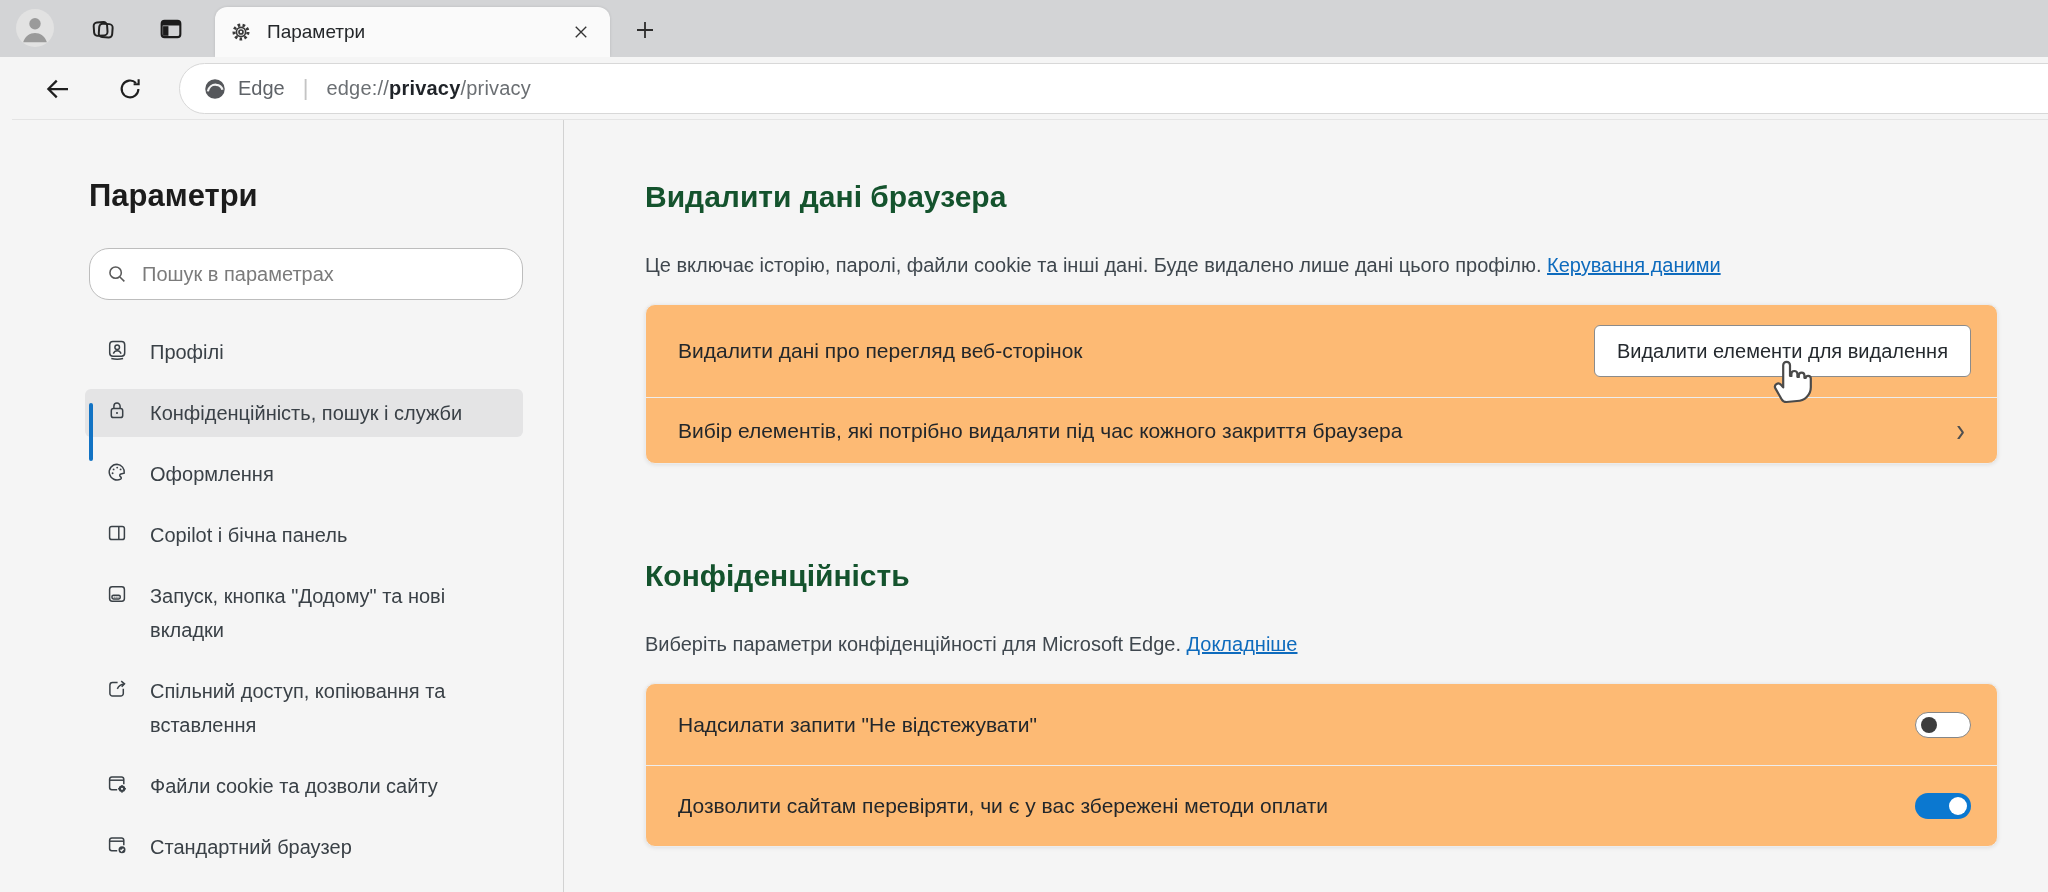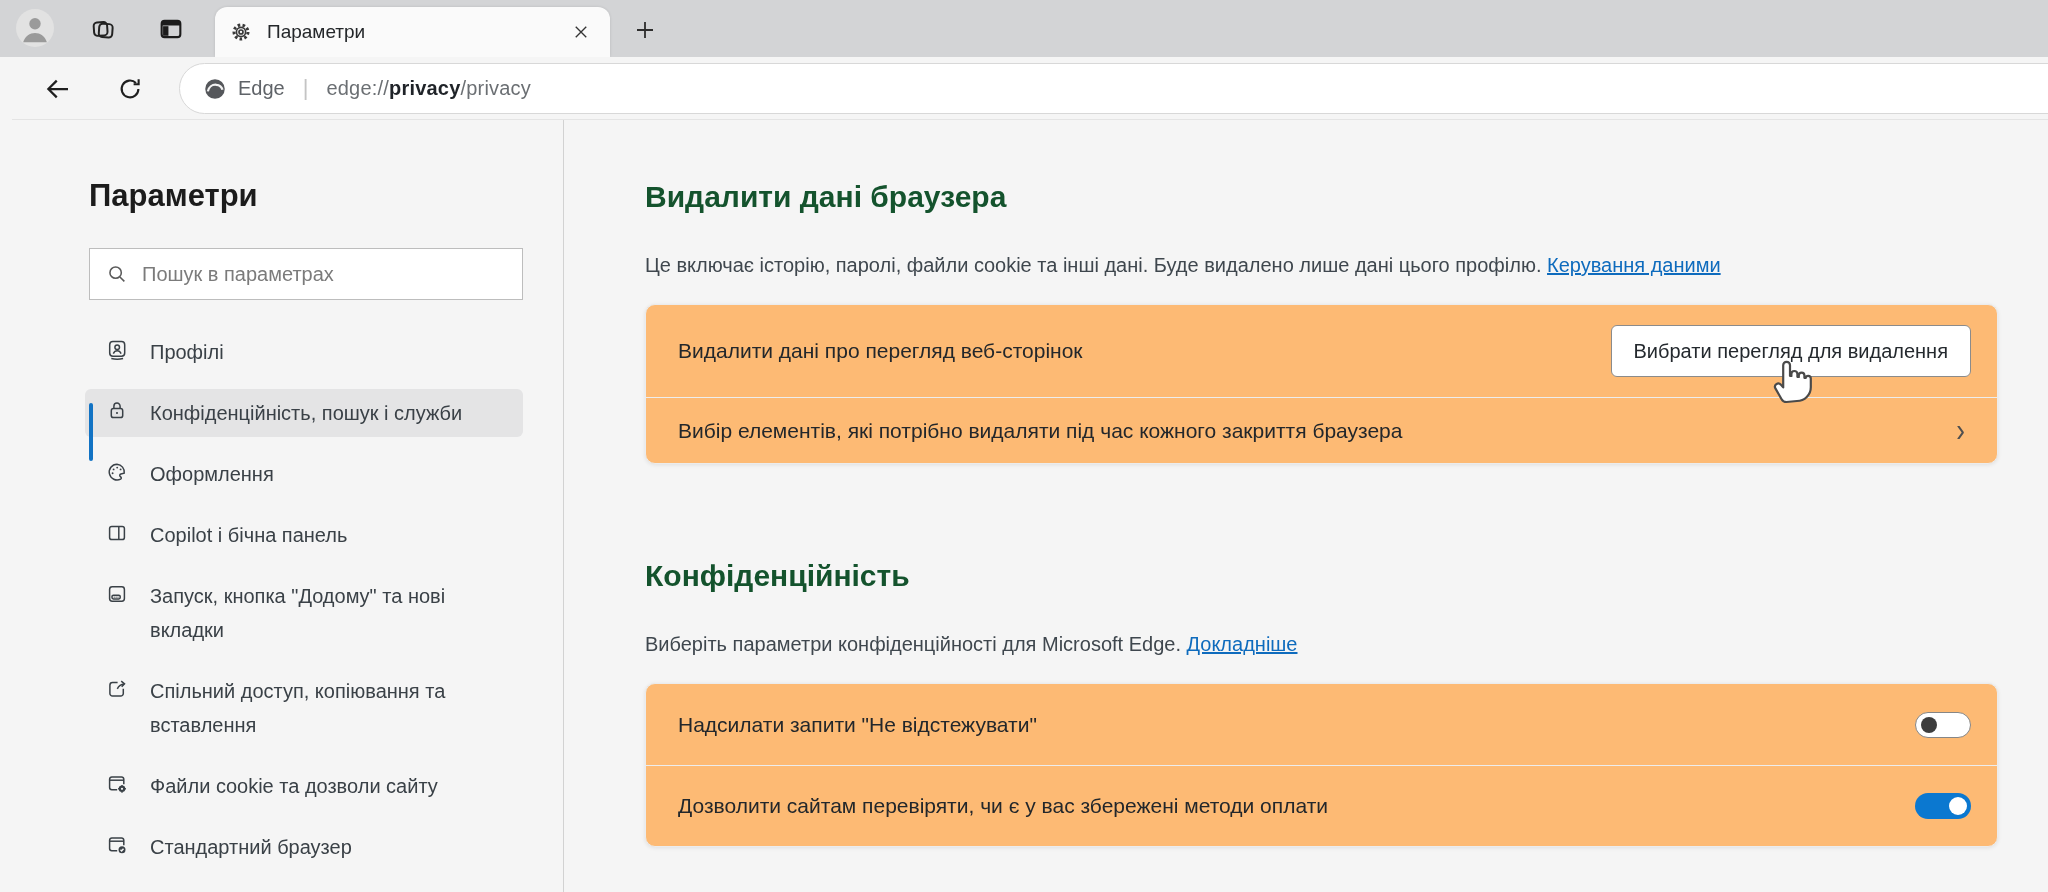--- a/index.html
+++ b/index.html
@@ -25,21 +25,21 @@
   .brand-label{font-size:20px;color:#5f6368;margin-left:10px;}
   .url-sep{font-size:22px;color:#c4c4c4;margin:0 18px 2px 18px;font-weight:300;}
   .url{font-size:20px;color:#6b6f73;letter-spacing:.2px;}
   .url .host{color:#1f2328;font-weight:700;}
 
   
   .content{position:absolute;left:0;top:120px;width:2048px;height:772px;background:#f5f5f5;}
   .sidebar{position:absolute;left:0;top:0;width:564px;height:772px;border-right:1px solid #d2d2d2;box-sizing:border-box;}
   .sidebar-title{position:absolute;left:89px;top:58px;font-size:31px;font-weight:700;color:#1c1c1c;}
   .searchbox{position:absolute;left:89px;top:128px;width:434px;height:52px;background:#fff;border:1px solid #bdbdbd;
-    border-radius:0;display:flex;align-items:center;box-sizing:border-box;padding:0 12px 0 16px;}
+    border-radius:20px;display:flex;align-items:center;box-sizing:border-box;padding:0 12px 0 16px;}
   .searchbox input{border:none;outline:none;flex:1;font-size:20px;font-family:"Liberation Sans",sans-serif;color:#333;margin-left:12px;background:transparent;}
   .searchbox input::placeholder{color:#7b7b7b;}
   .nav{position:absolute;left:85px;top:208px;width:438px;}
   .nav-item{position:relative;display:flex;align-items:flex-start;padding:7px 10px 7px 20px;border-radius:6px;margin-bottom:13px;}
   .nav-item .ico{flex:0 0 24px;margin-top:3px;}
   .nav-label{margin-left:21px;font-size:20px;line-height:34px;color:#3a4147;max-width:318px;}
   .nav-item.selected{background:#e4e4e5;}
   .nav-item.selected .accent{position:absolute;left:4px;top:14px;width:4px;height:58px;border-radius:2px;background:#1273c4;}
 
   
@@ -256,21 +256,21 @@
 
       <div class="h1">Видалити дані браузера</div>
       <div class="desc">
         <span>Це включає історію, паролі, файли cookie та інші дані. Буде видалено лише дані цього профілю.</span>
         <a class="inline-link">Керування даними</a>
       </div>
 
       <div class="card">
         <div class="card-row" style="height:92px">
           <span class="row-label">Видалити дані про перегляд веб-сторінок</span>
-          <button class="action-btn">Вибрати перегляд для видалення</button>
+          <button class="action-btn">Видалити елементи для видалення</button>
         </div>
         <div class="card-row" style="height:66px">
           <span class="row-label">Вибір елементів, які потрібно видаляти під час кожного закриття браузера</span>
           <span class="chevron">›</span>
         </div>
       </div>
 
       <div class="h1" style="margin-top:93px">Конфіденційність</div>
       <div class="desc" style="margin-top:36px">
         <span>Виберіть параметри конфіденційності для Microsoft Edge.</span>

